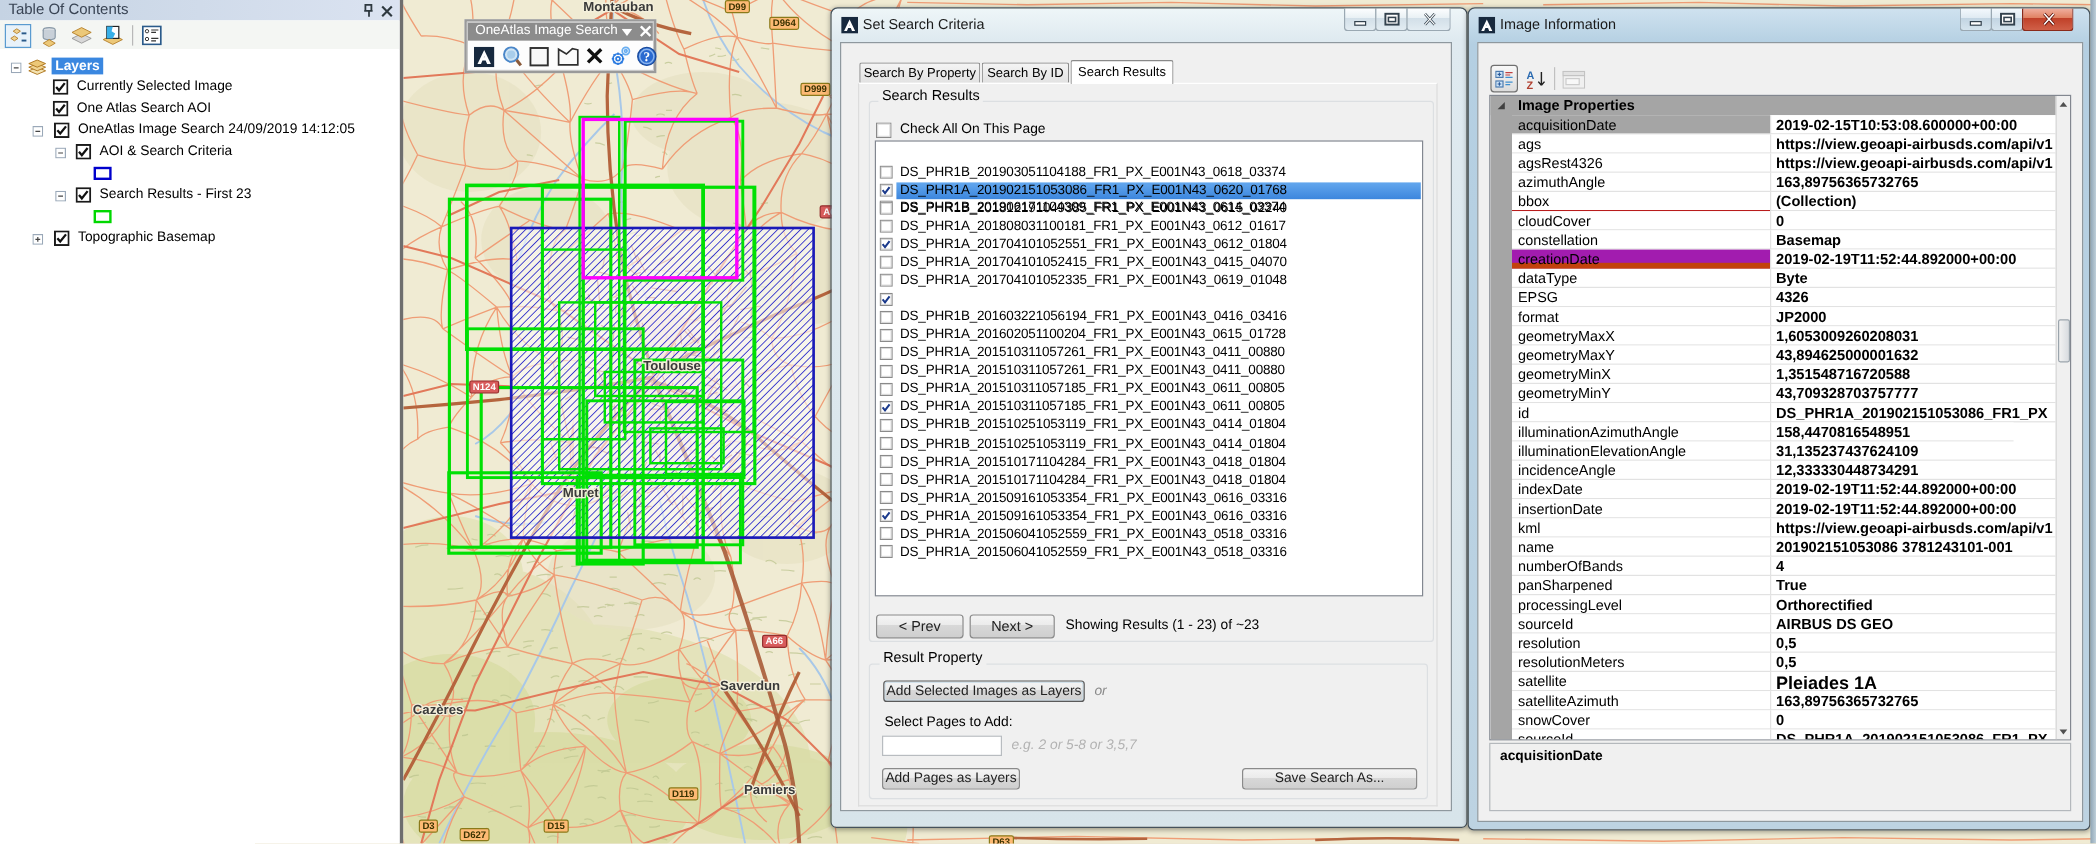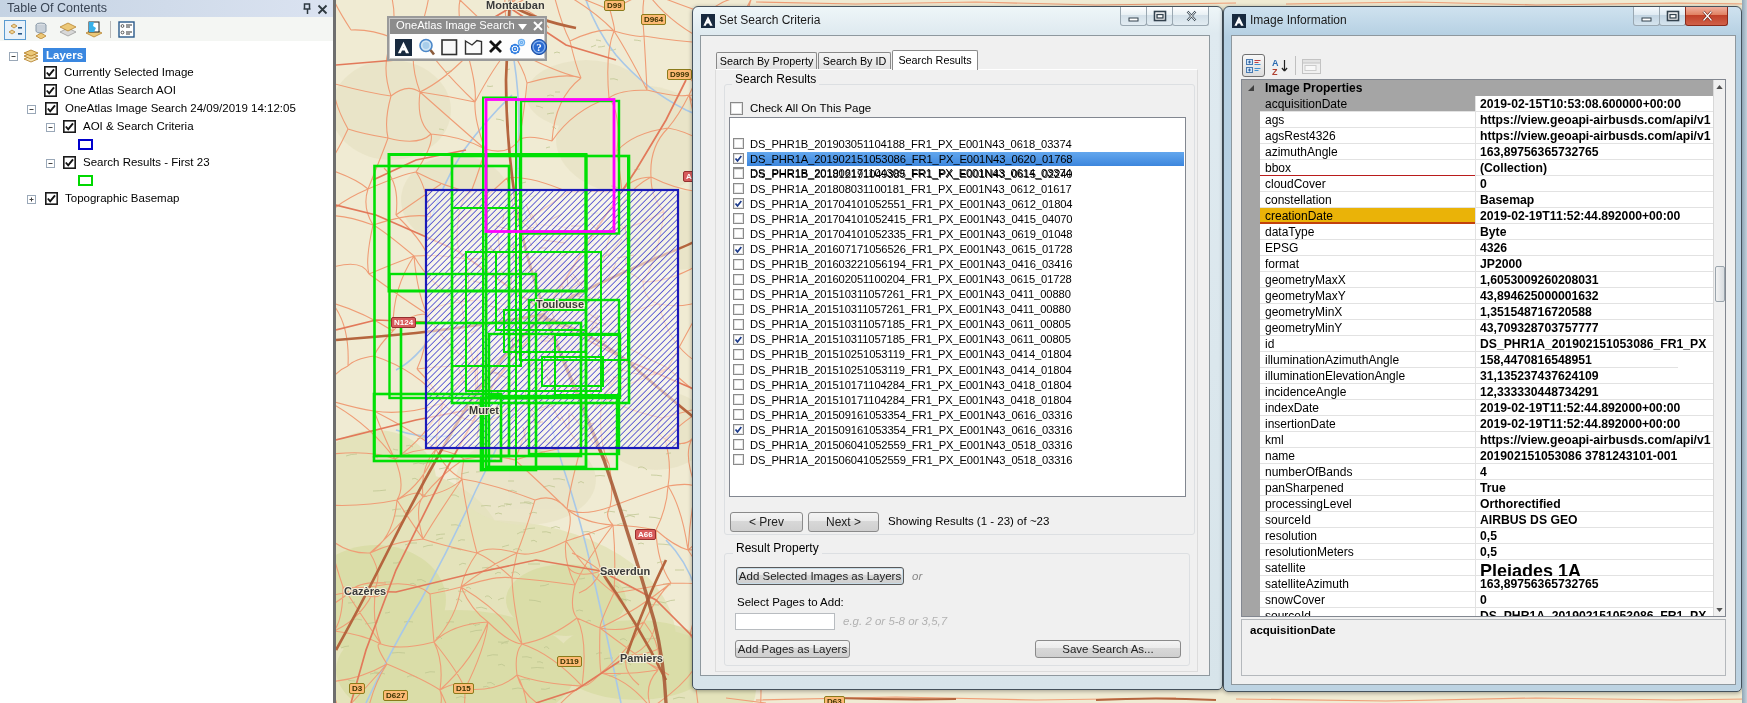--- a/index.html
+++ b/index.html
@@ -441,23 +441,20 @@
 <div class="abs" style="left:17px;top:0.5px;right:1px;height:14px;">
               <span style="position:absolute;left:3px;top:0.5px;font-size:11.2px;letter-spacing:-0.12px">DS_PHR1A_201704101052335_FR1_PX_E001N43_0619_01048</span>
             </div>
           </div>
           <div class="abs" style="left:0;top:124.0px;width:455px;height:15px;">
 <svg class="abs" style="left:3px;top:1.5px" width="11" height="11" viewBox="0 0 11 11">
               <rect x="0.5" y="0.5" width="10" height="10" fill="#f4f4f4" stroke="#8a8a8a"></rect>
               <rect x="1.5" y="1.5" width="8" height="8" fill="#fff" stroke="#d0d0d0" stroke-width="0.6"></rect>
               <path d="M2.5 5.5l2 2.4 3.8-5" stroke="#1b3a8c" stroke-width="1.7" fill="none"></path>
             </svg>
-<div class="abs" style="left:17px;top:0.5px;right:1px;height:14px;">
-              <span style="position:absolute;left:3px;top:0.5px;font-size:11.2px;letter-spacing:-0.12px">DS_PHR1A_201607171056526_FR1_PX_E001N43_0615_01728</span>
-            </div>
           </div>
           <div class="abs" style="left:0;top:139.0px;width:455px;height:15px;">
 <svg class="abs" style="left:3px;top:1.5px" width="11" height="11" viewBox="0 0 11 11">
               <rect x="0.5" y="0.5" width="10" height="10" fill="#f4f4f4" stroke="#8a8a8a"></rect>
               <rect x="1.5" y="1.5" width="8" height="8" fill="#fff" stroke="#d0d0d0" stroke-width="0.6"></rect>
             </svg>
 <div class="abs" style="left:17px;top:0.5px;right:1px;height:14px;">
               <span style="position:absolute;left:3px;top:0.5px;font-size:11.2px;letter-spacing:-0.12px">DS_PHR1B_201603221056194_FR1_PX_E001N43_0416_03416</span>
             </div>
           </div>
@@ -704,21 +701,21 @@
           </div>
           <div class="abs" style="left:0;top:112.2px;width:483px;height:16.00px">
 <div class="abs" style="left:18px;top:0;width:215px;height:16.00px;background:#fff;border-bottom:1px solid #e2e2e2">
               <span style="position:absolute;left:5px;top:1px">constellation</span>
             </div>
 <div class="abs" style="left:233px;top:0;width:238px;height:16.00px;background:#fff;border-bottom:1px solid #e2e2e2;border-left:1px solid #e2e2e2;font-weight:bold;font-size:12.2px">
               <span style="position:absolute;left:4px;top:0.5px;white-space:nowrap">Basemap</span>
             </div>
           </div>
           <div class="abs" style="left:0;top:128.2px;width:483px;height:16.00px">
-<div class="abs" style="left:18px;top:0;width:215px;height:16.00px;background:#eab308;border-bottom:2px solid #c2410c">
+<div class="abs" style="left:18px;top:0;width:215px;height:16.00px;background:#a21caf;border-bottom:5px solid #c2410c">
               <span style="position:absolute;left:5px;top:1px">creationDate</span>
             </div>
 <div class="abs" style="left:233px;top:0;width:238px;height:16.00px;background:#fff;border-bottom:1px solid #e2e2e2;border-left:1px solid #e2e2e2;font-weight:bold;font-size:12.2px">
               <span style="position:absolute;left:4px;top:0.5px;white-space:nowrap">2019-02-19T11:52:44.892000+00:00</span>
             </div>
           </div>
           <div class="abs" style="left:0;top:144.2px;width:483px;height:16.00px">
 <div class="abs" style="left:18px;top:0;width:215px;height:16.00px;background:#fff;border-bottom:1px solid #e2e2e2">
               <span style="position:absolute;left:5px;top:1px">dataType</span>
             </div>
@@ -883,21 +880,21 @@
               <span style="position:absolute;left:5px;top:1px">resolutionMeters</span>
             </div>
 <div class="abs" style="left:233px;top:0;width:238px;height:16.00px;background:#fff;border-bottom:1px solid #e2e2e2;border-left:1px solid #e2e2e2;font-weight:bold;font-size:12.2px">
               <span style="position:absolute;left:4px;top:0.5px;white-space:nowrap">0,5</span>
             </div>
           </div>
           <div class="abs" style="left:0;top:480.2px;width:483px;height:16.00px">
 <div class="abs" style="left:18px;top:0;width:215px;height:16.00px;background:#fff;border-bottom:1px solid #e2e2e2">
               <span style="position:absolute;left:5px;top:1px">satellite</span>
             </div>
-<div class="abs" style="left:233px;top:0;width:238px;height:16.00px;background:#fff;border-bottom:1px solid #e2e2e2;border-left:1px solid #e2e2e2;font-weight:bold;font-size:18px">
+<div class="abs" style="left:233px;top:0;width:238px;height:16.00px;background:#fff;border-bottom:1px solid #e2e2e2;border-left:1px solid #e2e2e2;font-weight:bold;font-size:15px">
               <span style="position:absolute;left:4px;top:0.5px;white-space:nowrap">Pleiades 1A</span>
             </div>
           </div>
           <div class="abs" style="left:0;top:496.2px;width:483px;height:16.00px">
 <div class="abs" style="left:18px;top:0;width:215px;height:16.00px;background:#fff;border-bottom:1px solid #e2e2e2">
               <span style="position:absolute;left:5px;top:1px">satelliteAzimuth</span>
             </div>
 <div class="abs" style="left:233px;top:0;width:238px;height:16.00px;background:#fff;border-bottom:1px solid #e2e2e2;border-left:1px solid #e2e2e2;font-weight:bold;font-size:12.2px">
               <span style="position:absolute;left:4px;top:0.5px;white-space:nowrap">163,89756365732765</span>
             </div>

